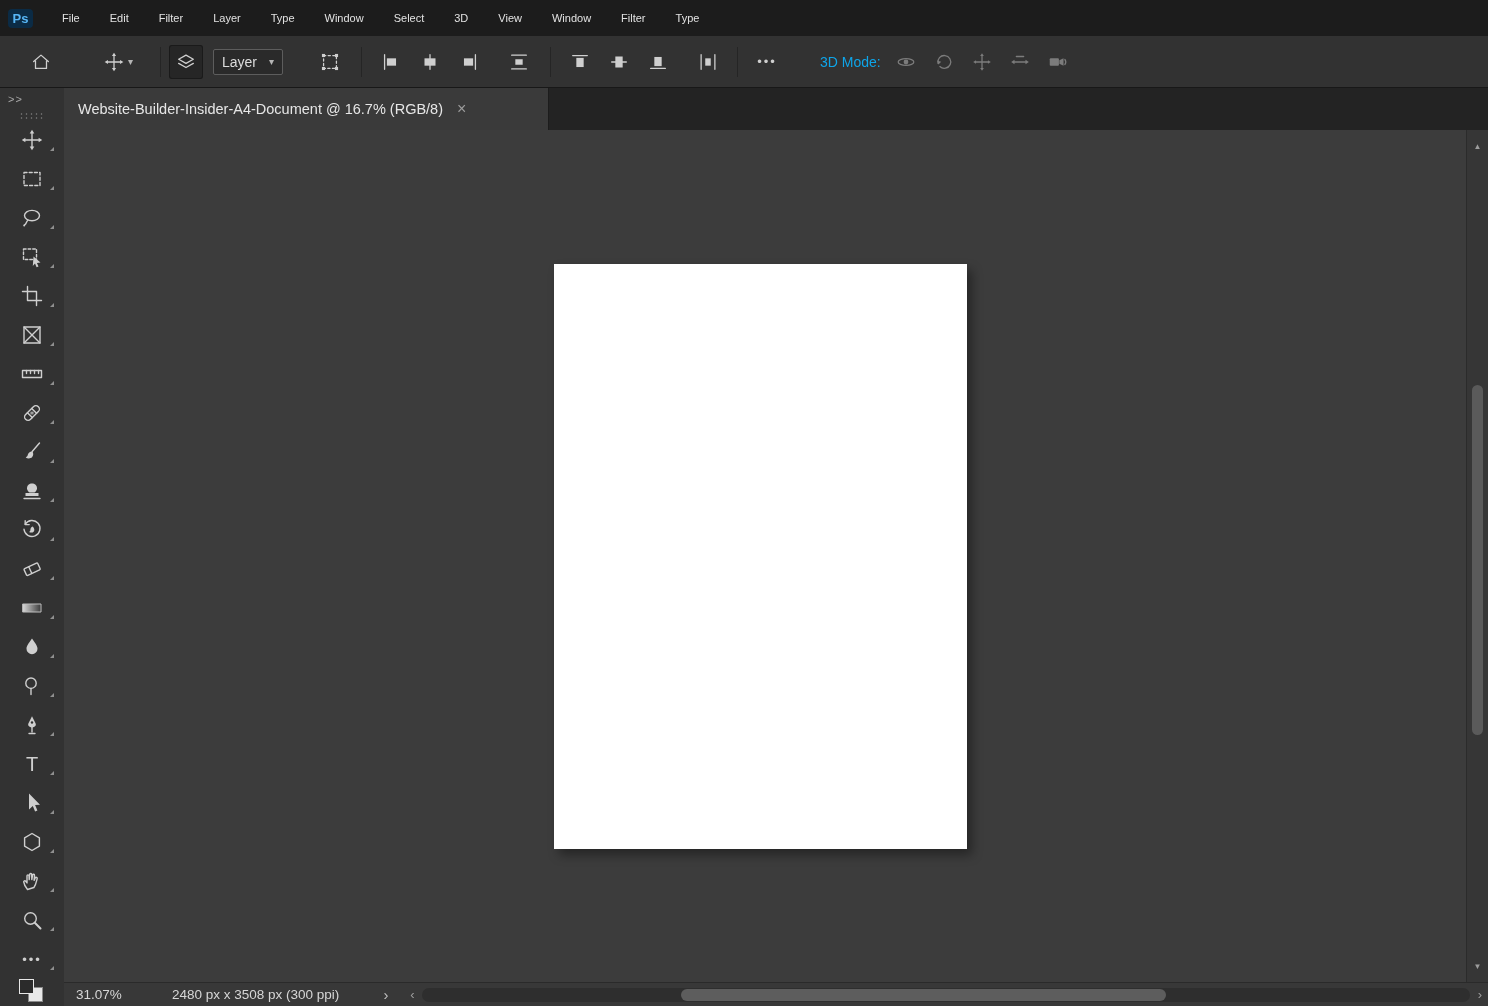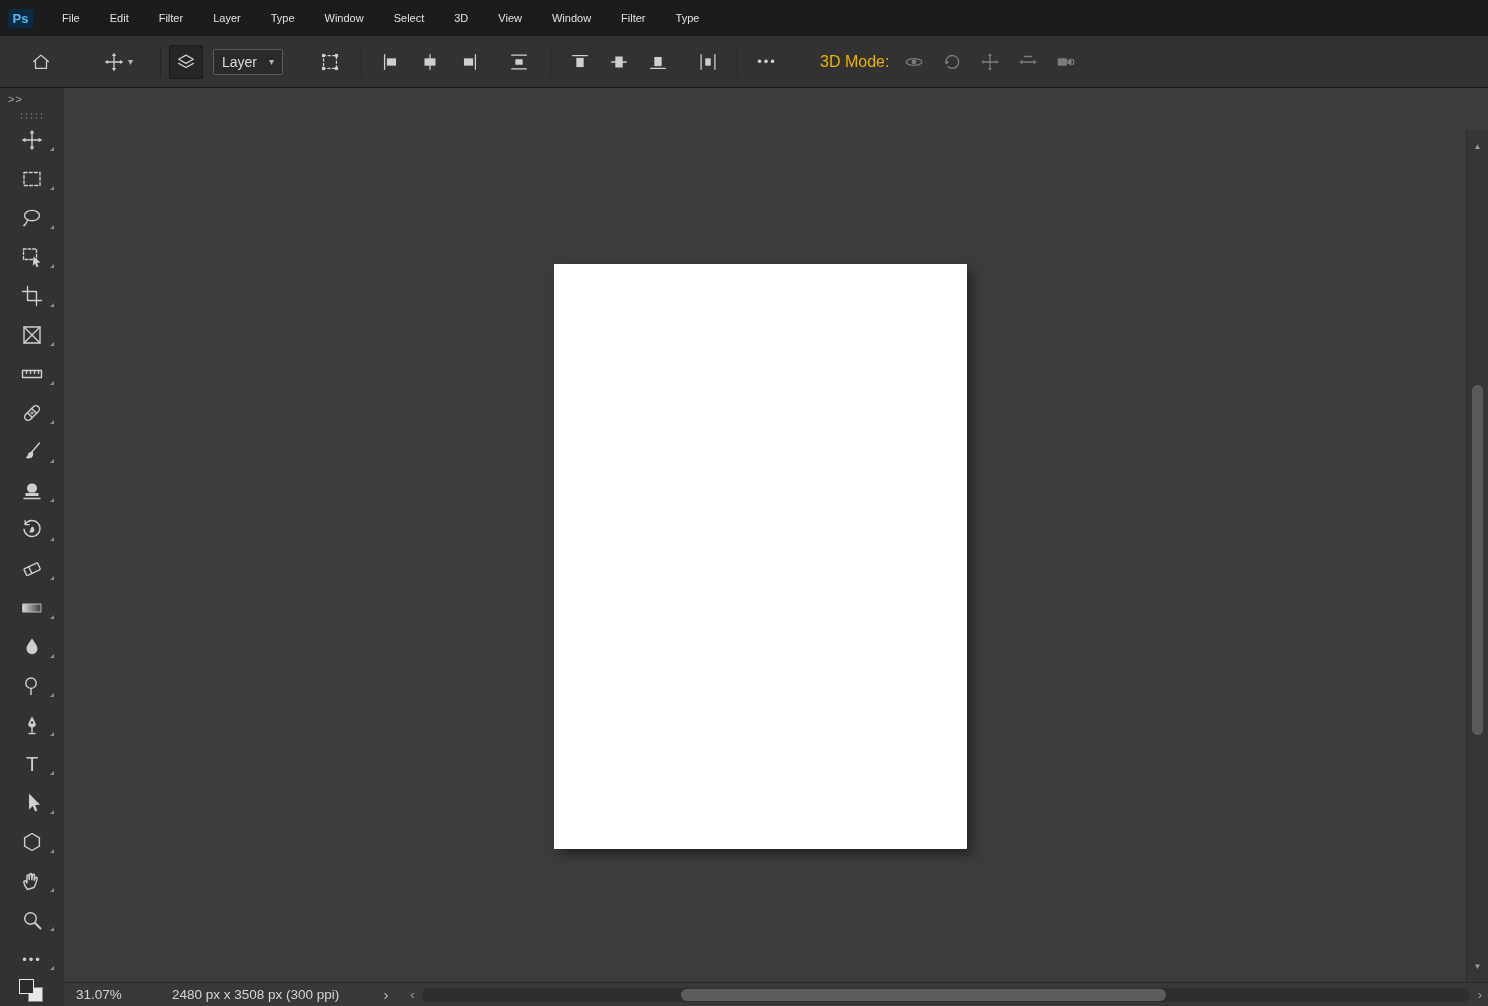--- a/index.html
+++ b/index.html
@@ -20,21 +20,21 @@
   .ob-btn{width:34px;height:34px;display:flex;align-items:center;justify-content:center;
           border-radius:3px;flex:none;}
   .ob-btn.pressed{background:#262626;box-shadow:inset 0 0 0 1px #1a1a1a;}
   .ob-sep{width:1px;height:30px;background:#252525;flex:none;}
   .ic{width:22px;height:22px;stroke:#cfcfcf;fill:none;stroke-width:1.4;stroke-linecap:round;stroke-linejoin:round;}
   .f{fill:#cfcfcf;stroke:none;}
   .chev{color:#b5b5b5;font-size:10px;margin-left:3px;}
   .dropdown{height:26px;min-width:70px;border:1px solid #5d5d5d;border-radius:2px;background:#2a2a2a;
             display:flex;align-items:center;justify-content:space-between;padding:0 8px;box-sizing:border-box;}
   .dropdown .dd-label{color:#dcdcdc;font-size:14px;}
-  .ob-label{color:#eab308;font-size:16px;flex:none;}
+  .ob-label{color:#0ea5e9;font-size:14px;flex:none;}
   .dots{color:#cfcfcf;font-size:13px;letter-spacing:2px;}
   .disabled .ic{stroke:#7c7c7c;}
   .disabled .f{fill:#7c7c7c;}
 
   
   .tabbar{position:absolute;top:88px;left:64px;right:0;height:42px;background:#232323;display:flex;}
   .doc-tab{height:42px;width:485px;background:#3a3a3a;display:flex;align-items:center;
            padding:0 14px;box-sizing:border-box;border-right:1px solid #1c1c1c;}
   .doc-tab .tab-title{color:#e6e6e6;font-size:14.5px;white-space:nowrap;overflow:hidden;}
   .doc-tab .tab-close{color:#9c9c9c;font-size:16px;margin-left:14px;line-height:14px;}
@@ -230,20 +230,26 @@
     </div>
     <div class="ob-btn disabled" style="margin-left:4px">
       <svg class="ic" viewBox="0 0 24 24">
         <rect class="f" x="3" y="8" width="10" height="8" rx="1"></rect>
         <polygon class="f" points="13.5,10 18,7.8 18,16.2 13.5,14"></polygon>
           <path d="M19.5 9.2a4.8 4.8 0 0 1 0 5.6"></path>
         </svg>
     </div>
   </div>
 
+  <div class="tabbar">
+    <div class="doc-tab">
+      <span class="tab-title">Website-Builder-Insider-A4-Document @ 16.7% (RGB/8)</span>
+      <span class="tab-close">×</span>
+    </div>
+  </div>
 
   <div class="toolbar">
     <div class="tb-expand">&gt;&gt;</div>
     <div class="tb-grip"></div>
     <div class="tool-list">
         <div class="tool">
           <span class="tool-icon">
             <svg class="ic" viewBox="0 0 24 24">
               <line x1="12" y1="4.5" x2="12" y2="19.5"></line>
               <line x1="4.5" y1="12" x2="19.5" y2="12"></line>

